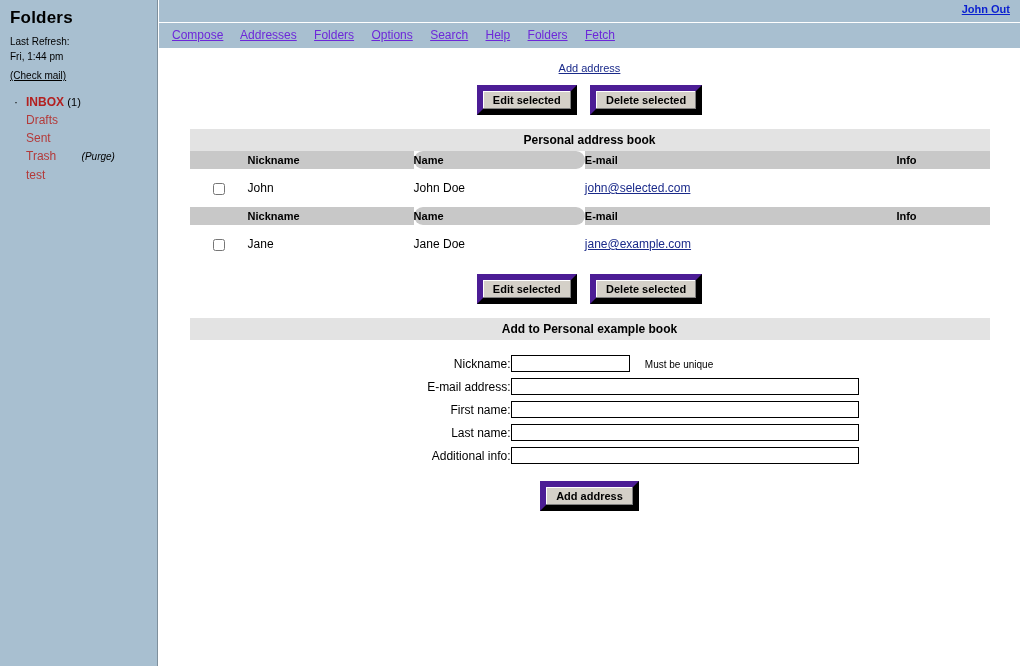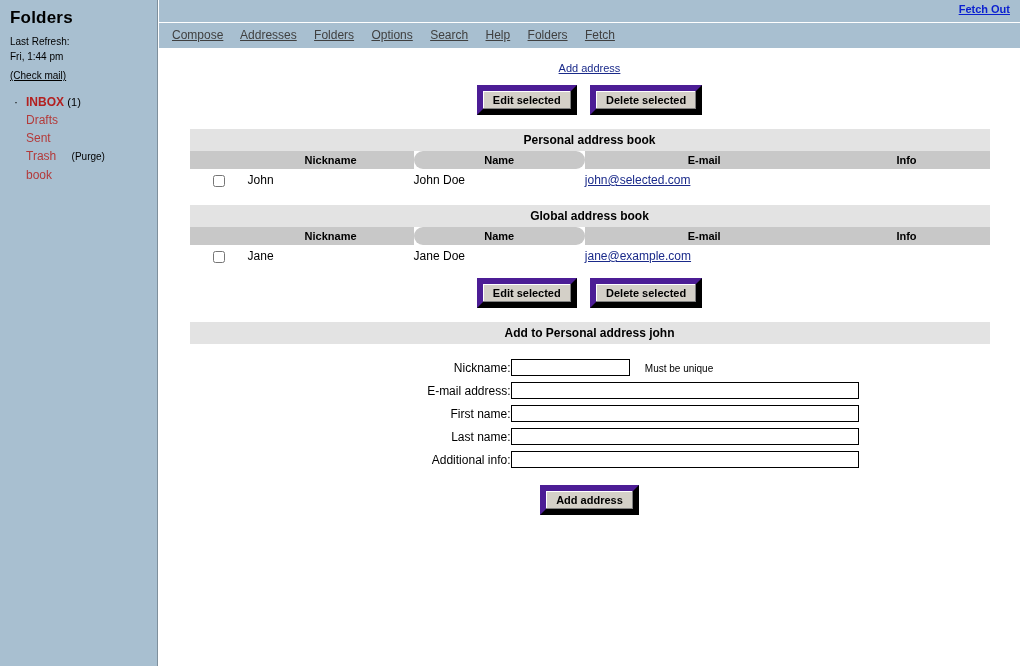--- a/index.html
+++ b/index.html
@@ -82,21 +82,22 @@
   .bullet {
     position: absolute;
     left: 6px;
     top: 0;
     color: #000000;
     font-size: 12px;
   }
   .purge {
     color: #000000;
     font-size: 10px;
-    margin-left: 12px;
+    margin-left: 22px;
+    font-style: italic;
   }
   .purge a {
     color: #000000;
     text-decoration: none;
   }
 
   
   .main {
     position: absolute;
     left: 159px;
@@ -119,21 +120,21 @@
     font-weight: bold;
     color: #0a1fd0;
     text-decoration: underline;
   }
   .menubar {
     background: #a8bfd0;
     padding: 5px 0 6px 13px;
     font-size: 12px;
   }
   .menubar a {
-    color: #404040;
+    color: #6d28d9;
     margin-right: 14px;
   }
 
   .content {
     padding: 0;
   }
   .center {
     text-align: center;
   }
   .add-address-top {
@@ -177,27 +178,27 @@
   }
   table.addr {
     width: 800px;
     border-collapse: collapse;
     margin: 0 auto;
   }
   table.addr th {
     background: #c8c8c8;
     font-size: 11px;
     font-weight: bold;
-    text-align: center;
+    text-align: left;
     padding: 3px 0;
     color: #000000;
   }
   table.addr td {
     font-size: 12px;
-    padding: 4px 0;
+    padding: 12px 0;
     color: #000000;
   }
   .col-check { width: 56px; text-align: center; }
   .col-nick  { width: 160px; }
   .col-name  { width: 165px; border-radius: 9px; }
   .col-mail  { width: 230px; }
   .col-info  { width: 160px; text-align: center; }
   table.addr th.col-info { text-align: center; }
   td.col-mail a {
     color: #1a2a8a;
@@ -293,29 +294,29 @@
       <li class="folder-item">
         <a href="#">Sent</a>
       </li>
       <li class="folder-item">
         <a href="#">Trash</a>
         <span class="purge">
           <a href="#">(Purge)</a>
         </span>
       </li>
       <li class="folder-item">
-        <a href="#">book</a>
+        <a href="#">test</a>
       </li>
     </ul>
   </div>
 
   <div class="main">
 
     <div class="topbar">
-      <a class="signout" href="#">Fetch Out</a>
+      <a class="signout" href="#">John Out</a>
     </div>
 
     <div class="menubar">
       <a href="#">Compose</a>
       <a href="#">Addresses</a>
       <a href="#">Folders</a>
       <a href="#">Options</a>
       <a href="#">Search</a>
       <a href="#">Help</a>
       <a href="#">Folders</a>
@@ -354,23 +355,20 @@
             <td class="col-nick">John</td>
             <td class="col-name">John Doe</td>
             <td class="col-mail">
               <a href="#">john@selected.com</a>
             </td>
             <td class="col-info"></td>
           </tr>
         </tbody>
       </table>
 
-      <div class="section">
-        <div class="section-header">Global address book</div>
-      </div>
       <table class="addr">
         <thead>
           <tr>
             <th class="col-check"></th>
             <th class="col-nick">Nickname</th>
             <th class="col-name">Name</th>
             <th class="col-mail">E-mail</th>
             <th class="col-info">Info</th>
           </tr>
         </thead>
@@ -388,21 +386,21 @@
           </tr>
         </tbody>
       </table>
 
       <div class="btn-row">
         <button class="win" type="button">Edit selected</button>
         <button class="win" type="button">Delete selected</button>
       </div>
 
       <div class="section">
-        <div class="section-header">Add to Personal address john</div>
+        <div class="section-header">Add to Personal example book</div>
       </div>
 
       <div class="form-wrap">
         <table class="form">
           <tbody>
               <tr>
             <td class="lab">Nickname:</td>
             <td>
               <input class="txt short" type="text" value="" style="">
               <span class="hint">Must be unique</span>

